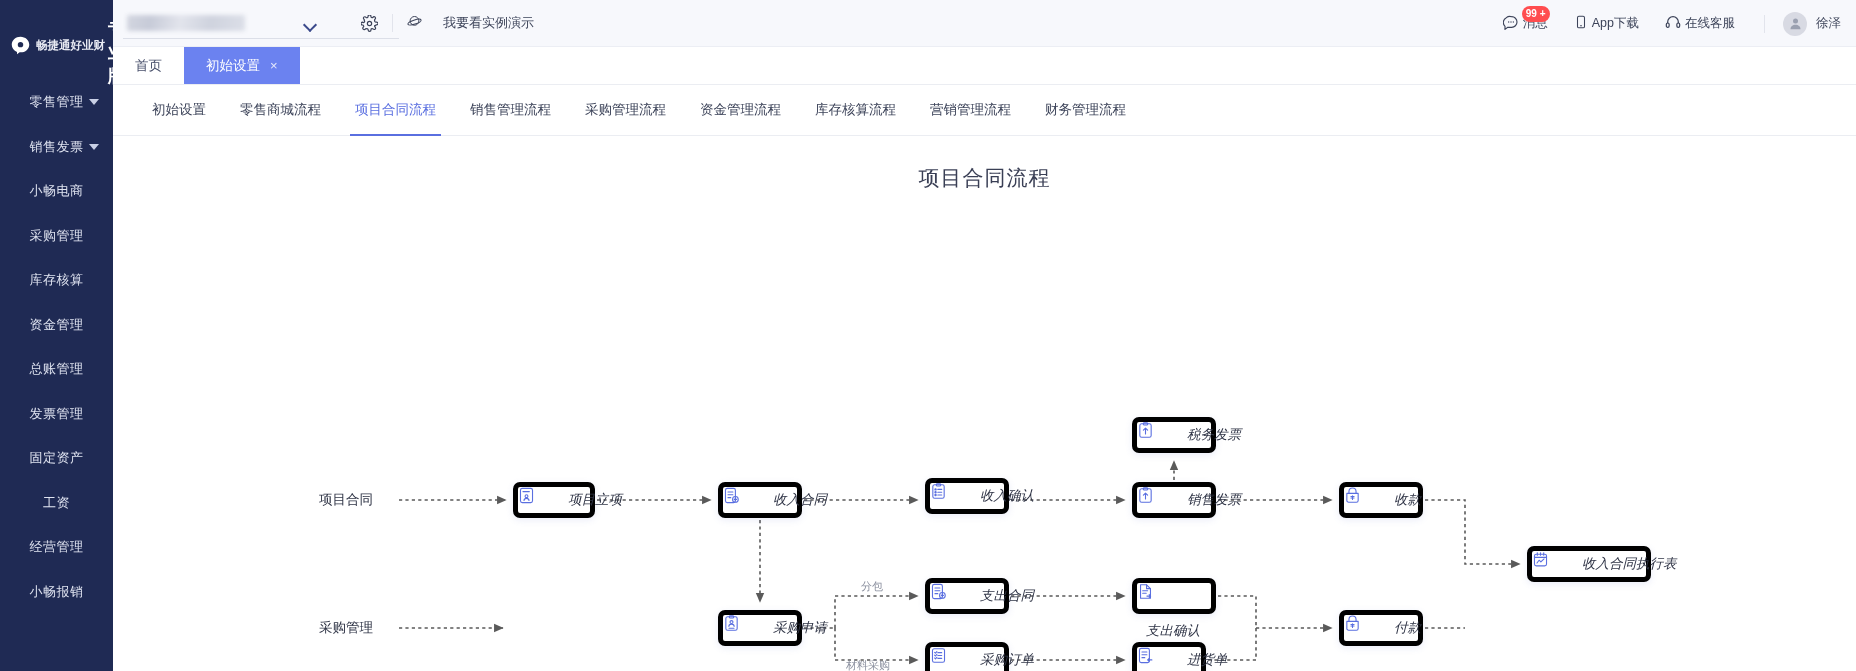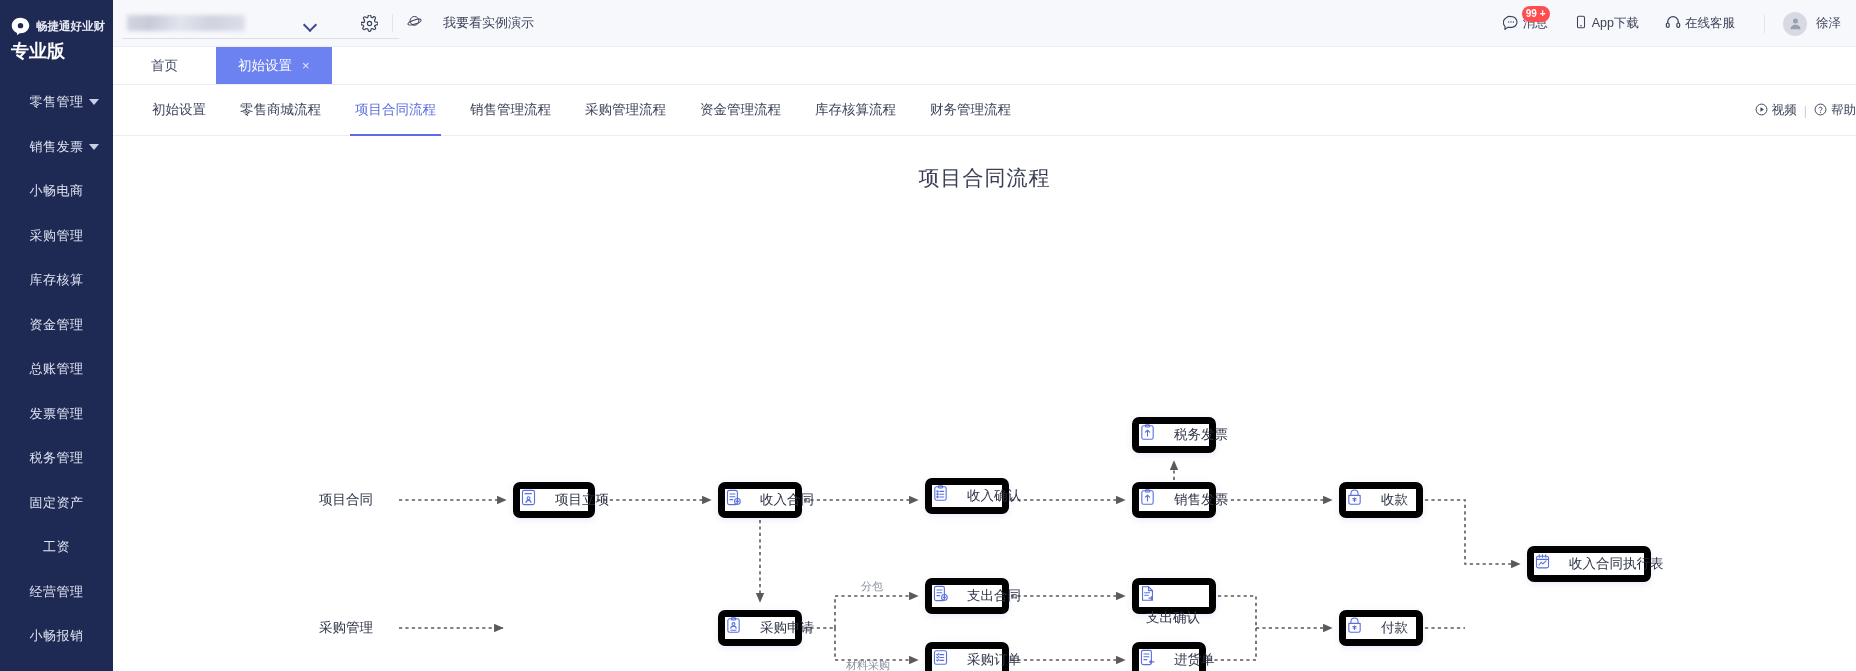--- a/index.html
+++ b/index.html
@@ -14,21 +14,21 @@
 
   
   .sidebar {
     width:113px; min-width:113px; height:671px;
     background:#1f2a54;
     position:relative;
     padding-top:0;
   }
   .logo-wrap {
     height:80px; padding:16px 8px 6px 10px;
-    display:flex; flex-direction:column; gap:2px;
+    display:flex; gap:2px;
   }
   .logo-row { display:flex; align-items:center; gap:5px; }
   .logo-mark {
     width:21px; height:21px; flex:0 0 21px;
     display:flex; align-items:center; justify-content:center;
   }
   .logo-text {
     color:#e8eaf3; font-size:11.5px; white-space:nowrap;
     letter-spacing:0px; font-weight:600;
   }
@@ -92,21 +92,21 @@
     display:flex;align-items:center;justify-content:center; margin-right:5px;
   }
 
   
   .tabstrip {
     height:38px; background:#ffffff; display:flex; align-items:stretch;
     border-bottom:1px solid #ebedf2; padding-left:0px;
   }
   .tab {
     display:flex; align-items:center; justify-content:center;
-    padding:0 22px; font-size:13.5px; color:#49506b; cursor:pointer; white-space:nowrap;margin-left:16px;
+    padding:0 22px; font-size:13.5px; color:#49506b; cursor:pointer; white-space:nowrap;
   }
   .tab.active { background:#6b82f0; color:#fff; }
   .tab .tclose { margin-left:10px; font-size:13px; color:#e6e9fb; }
 
   
   .subnav {
     height:51px; background:#fff; display:flex; align-items:center;
     border-bottom:1px solid #ebedf2; position:relative; padding-left:22px;
   }
   .subtab {
@@ -130,24 +130,24 @@
     text-align:center; font-size:21px; color:#3a3f55; padding-top:28px; letter-spacing:1px;
     font-weight:400;
   }
 
   
   .canvas { position:absolute; left:0; top:0; width:100%; height:100%; }
   .canvas svg { position:absolute; left:0; top:0; }
 
   .node {
     position:absolute; height:36px; background:#fff;
-    border:7px solid #000000; border-radius:7px;
+    border:5px solid #000000; border-radius:7px;
     box-shadow:0 2px 7px rgba(90,105,200,0.13);
-    display:flex; align-items:center; gap:7px; padding:0 13px 0 11px;
-    font-size:13.5px; color:#2f3446; white-space:nowrap; cursor:pointer;
+    display:flex; align-items:center; gap:22px; padding:0 13px 0 11px;
+    font-size:13.5px; color:#2f3446; white-space:nowrap; cursor:pointer;font-style:italic;
   }
   .node .ni { width:17px; height:17px; flex:0 0 17px; display:flex; align-items:center; justify-content:center;}
   .rowlabel {
     position:absolute; font-size:13.5px; color:#2f3446; white-space:nowrap;
   }
   .edgelabel {
     position:absolute; font-size:11px; color:#8a8f9e; white-space:nowrap;
   }
 </style>
 </head>
@@ -189,23 +189,20 @@
         <div class="nav-item">
           <span>资金管理</span>
         </div>
         <div class="nav-item">
           <span>总账管理</span>
         </div>
         <div class="nav-item">
           <span>发票管理</span>
         </div>
         <div class="nav-item">
-          <span>税务管理</span>
-        </div>
-        <div class="nav-item">
           <span>固定资产</span>
         </div>
         <div class="nav-item">
           <span>工资</span>
         </div>
         <div class="nav-item">
           <span>经营管理</span>
         </div>
         <div class="nav-item">
           <span>小畅报销</span>
@@ -317,45 +314,26 @@
           <div class="subtab">
             <span>采购管理流程</span>
           </div>
           <div class="subtab">
             <span>资金管理流程</span>
           </div>
           <div class="subtab">
             <span>库存核算流程</span>
           </div>
           <div class="subtab">
+            <span>营销管理流程</span>
+          </div>
+          <div class="subtab">
             <span>财务管理流程</span>
           </div>
         </div>
-      <div class="subnav-right">
-        <span class="snr-item">
-          <span>
-            <svg width="13" height="13" viewBox="0 0 24 24" fill="none" stroke="#3c4359" stroke-width="1.8">
-              <circle cx="12" cy="12" r="10"></circle>
-              <polygon points="10,8 16.5,12 10,16" fill="#3c4359" stroke="none"></polygon>
-            </svg>
-          </span>
-          <span>视频</span>
-        </span>
-        <span class="snr-sep">|</span>
-        <span class="snr-item">
-          <span>
-            <svg width="13" height="13" viewBox="0 0 24 24" fill="none" stroke="#3c4359" stroke-width="1.8">
-              <circle cx="12" cy="12" r="10"></circle>
-              <path d="M9.2 9.2a3 3 0 015.6 1.3c0 2-2.8 2.5-2.8 4" stroke-linecap="round"></path>
-              <circle cx="12" cy="17.3" r="1" fill="#3c4359" stroke="none"></circle>
-            </svg>
-          </span>
-          <span>帮助</span>
-        </span>
-      </div>
     </div>
 
     <div class="content">
       <div class="page-title">项目合同流程</div>
       <div class="canvas" id="flow-canvas">
         <svg width="1743" height="560" id="flow-edges">
             <defs>
               <marker id="ar" markerWidth="7" markerHeight="7" refX="5.6" refY="3" orient="auto">
                 <path d="M0,0.4 L6,3 L0,5.6 z" fill="#5a5a5a"></path>
               </marker>

